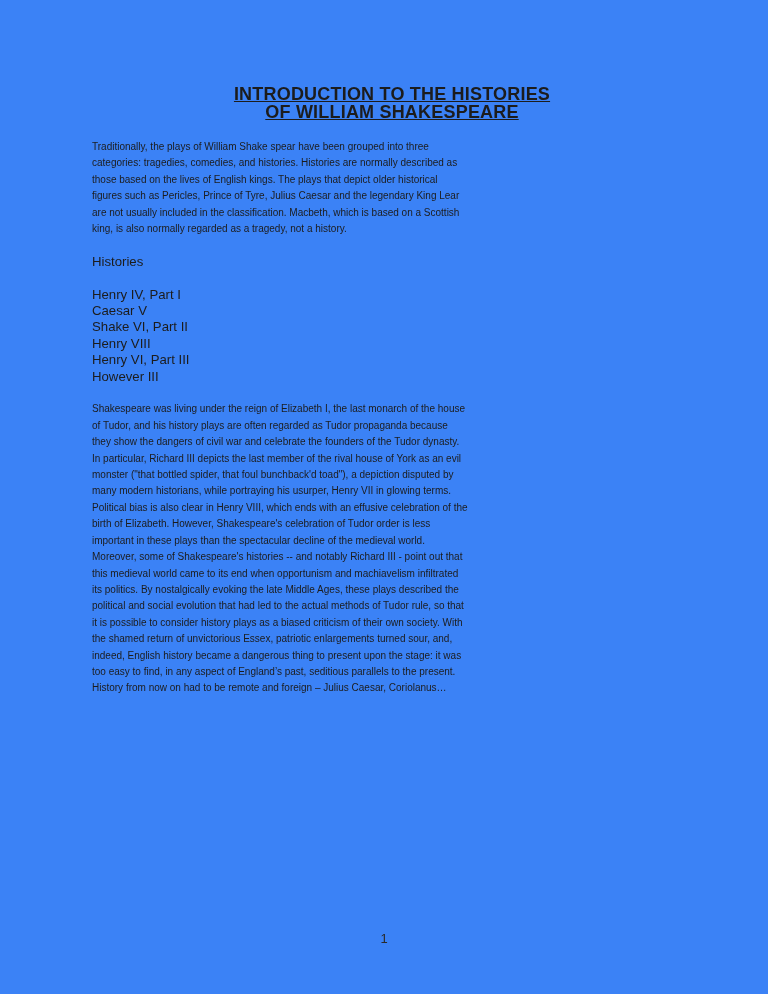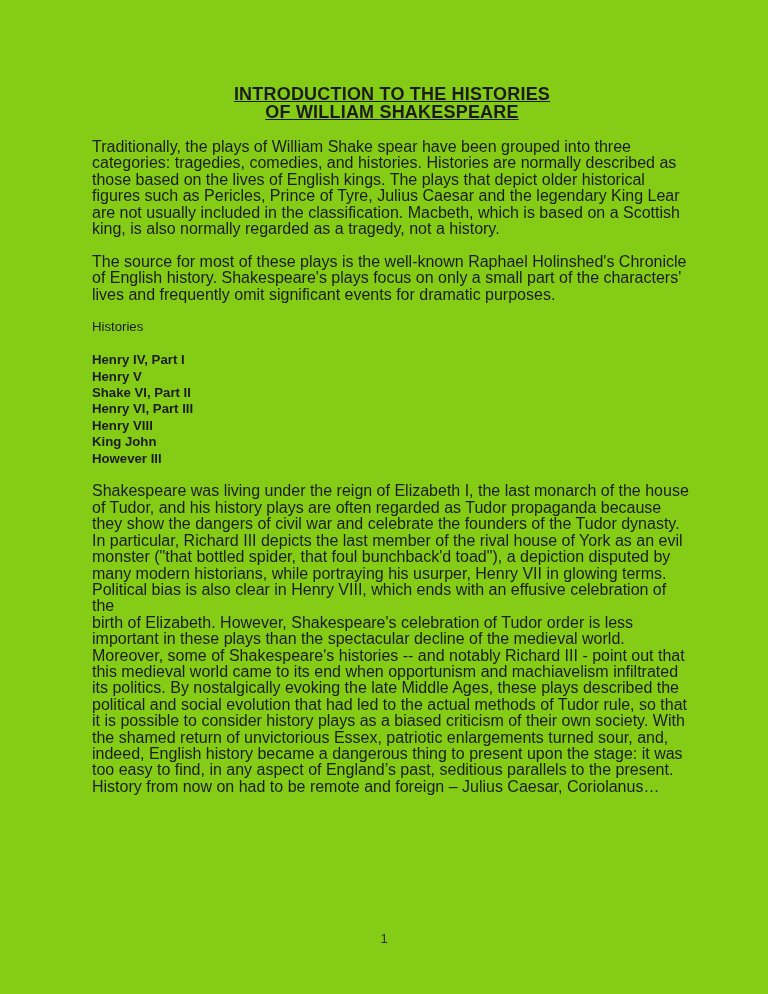--- a/index.html
+++ b/index.html
@@ -4,21 +4,21 @@
 <style>
   html, body {
     margin: 0;
     padding: 0;
     background: #ffffff;
   }
   .page {
     position: relative;
     width: 768px;
     height: 994px;
-    background: #84cc16;
+    background: #3b82f6;
     font-family: "Liberation Sans", sans-serif;
     color: #1c1c1c;
     overflow: hidden;
   }
   .content {
     position: absolute;
     top: 86px;
     left: 92px;
     width: 600px;
   }
@@ -26,34 +26,33 @@
     font-size: 18px;
     line-height: 17.5px;
     font-weight: bold;
     text-align: center;
     text-decoration: underline;
     white-space: pre-line;
     margin: 0 0 18px 0;
     letter-spacing: 0.2px;
   }
   .para {
-    font-size: 16px;
+    font-size: 10px;
     line-height: 16.4px;
     white-space: pre-line;
     margin: 0 0 16.4px 0;
   }
   .heading {
     font-size: 13.2px;
     line-height: 16.4px;
     font-weight: normal;
     margin: 0 0 16.4px 0;
   }
   .play-list {
     margin: 0 0 16.4px 0;
-    font-weight: bold;
   }
   .play {
     font-size: 13.2px;
     line-height: 16.4px;
   }
   .footer {
     position: absolute;
     top: 931px;
     left: 0;
     width: 100%;
@@ -72,33 +71,29 @@
     <h1 class="title">INTRODUCTION TO THE HISTORIES
 OF WILLIAM SHAKESPEARE</h1>
 
     <p class="para">Traditionally, the plays of William Shake spear have been grouped into three
 categories: tragedies, comedies, and histories. Histories are normally described as
 those based on the lives of English kings. The plays that depict older historical
 figures such as Pericles, Prince of Tyre, Julius Caesar and the legendary King Lear
 are not usually included in the classification. Macbeth, which is based on a Scottish
 king, is also normally regarded as a tragedy, not a history.</p>
 
-    <p class="para">The source for most of these plays is the well-known Raphael Holinshed's Chronicle
-of English history. Shakespeare's plays focus on only a small part of the characters'
-lives and frequently omit significant events for dramatic purposes.</p>
 
     <h2 class="heading">Histories</h2>
 
     <div class="play-list">
       <div class="play">Henry IV, Part I</div>
-      <div class="play">Henry V</div>
+      <div class="play">Caesar V</div>
       <div class="play">Shake VI, Part II</div>
+      <div class="play">Henry VIII</div>
       <div class="play">Henry VI, Part III</div>
-      <div class="play">Henry VIII</div>
-      <div class="play">King John</div>
       <div class="play">However III</div>
     </div>
 
 
     <p class="para">Shakespeare was living under the reign of Elizabeth I, the last monarch of the house
 of Tudor, and his history plays are often regarded as Tudor propaganda because
 they show the dangers of civil war and celebrate the founders of the Tudor dynasty.
 In particular, Richard III depicts the last member of the rival house of York as an evil
 monster ("that bottled spider, that foul bunchback'd toad"), a depiction disputed by
 many modern historians, while portraying his usurper, Henry VII in glowing terms.

